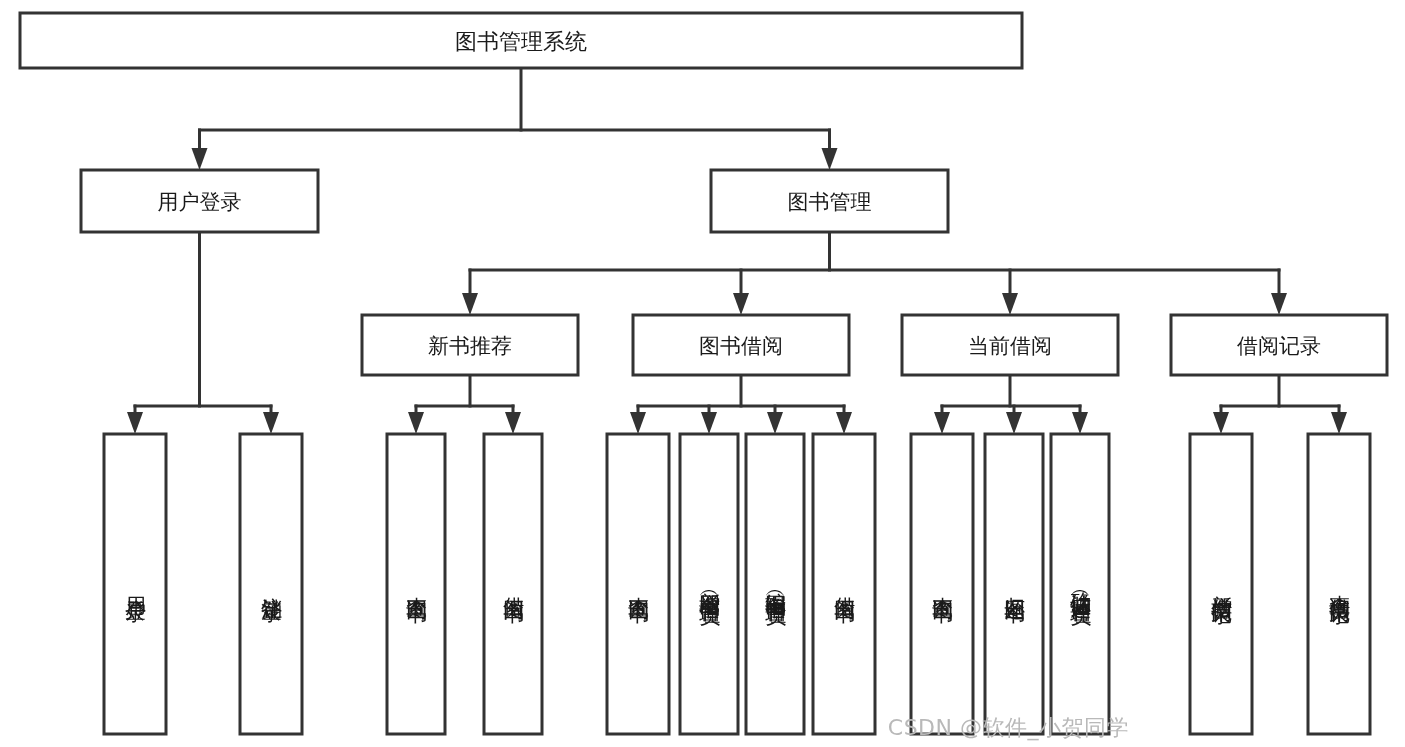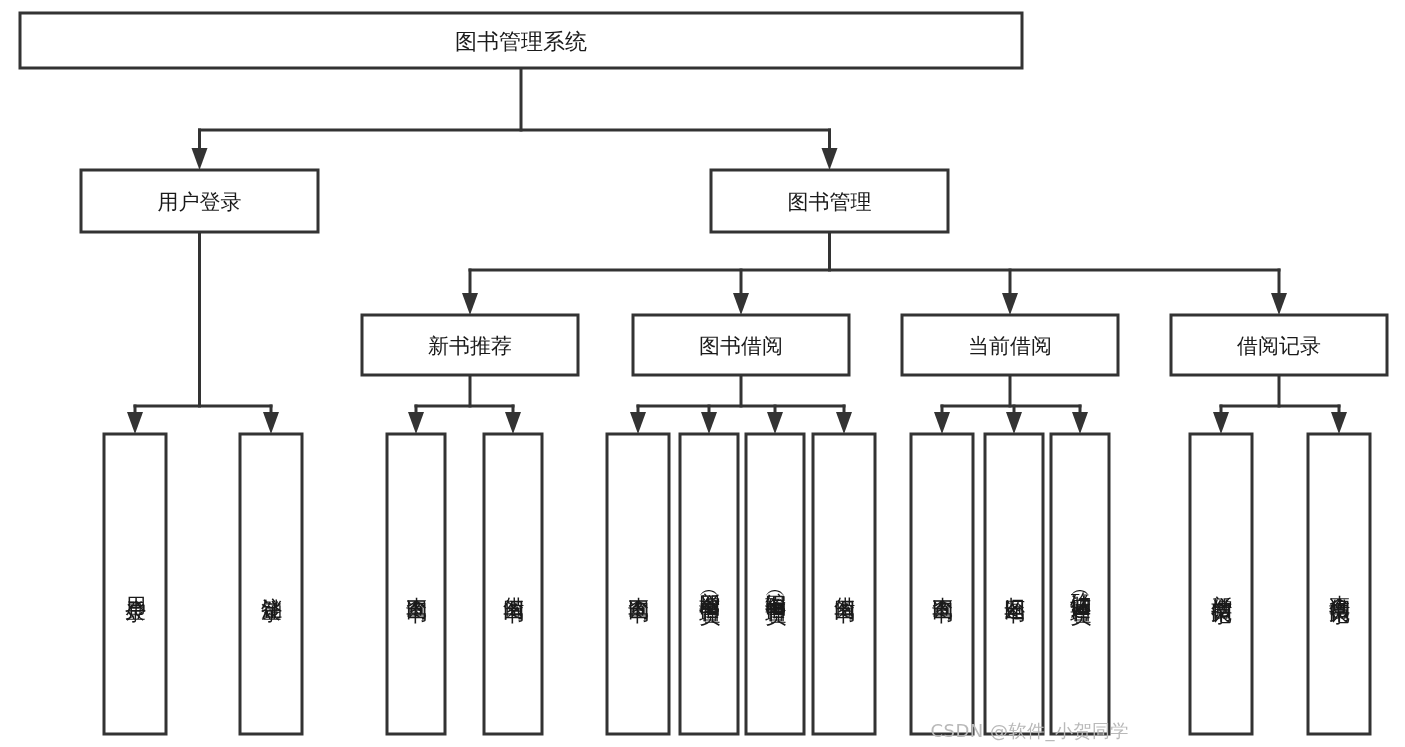--- a/index.html
+++ b/index.html
@@ -68,21 +68,21 @@
     letter-spacing: 2px;
     color: #1a1a1a;
     white-space: nowrap;
     pointer-events: none;
   }
   .watermark {
     position: absolute;
     right: 8px;
     bottom: 4px;
     font-family: "DejaVu Sans", "Liberation Sans", sans-serif;
-    font-size: 18px;
+    font-size: 22px;
     color: #b9b9b9;
     letter-spacing: 0.5px;
     white-space: nowrap;
   }
 </style>
 </head>
 <body>
 
 <div id="diagram-root">
 

